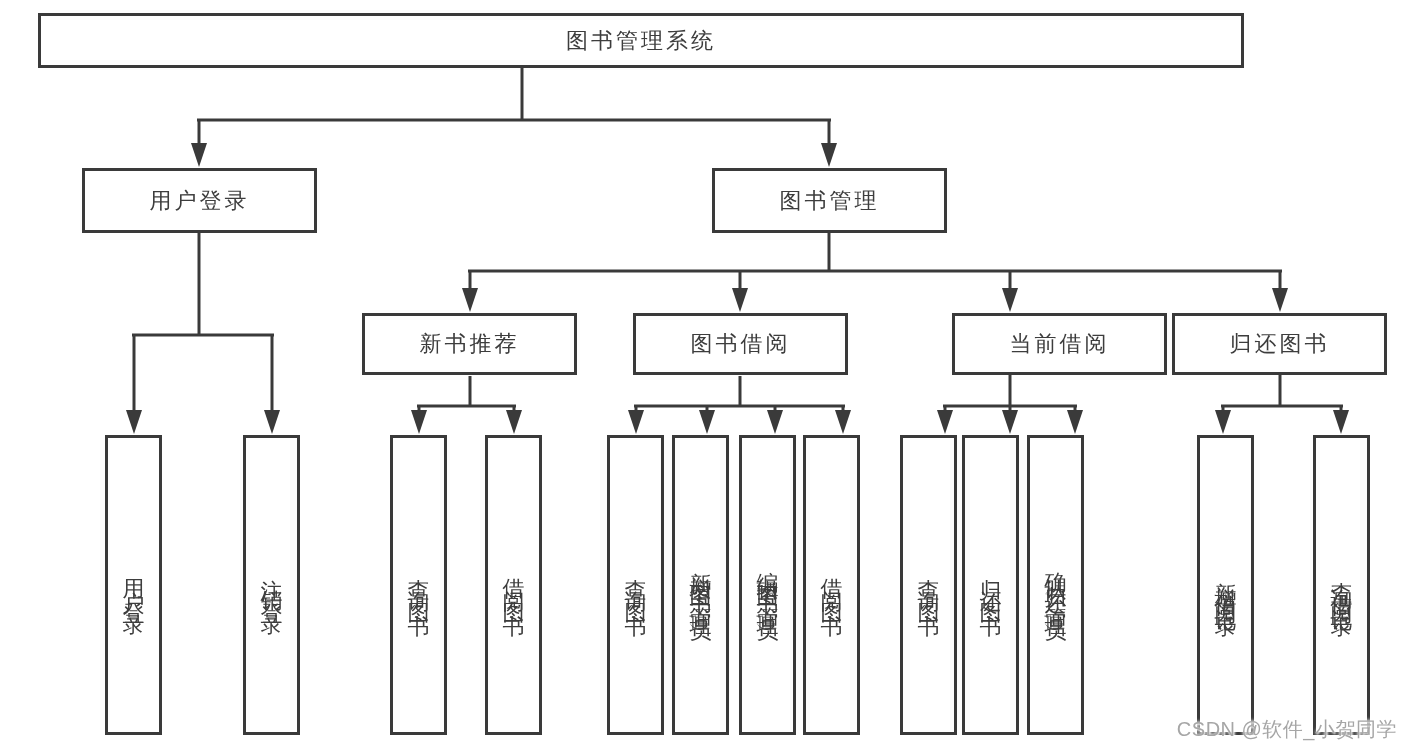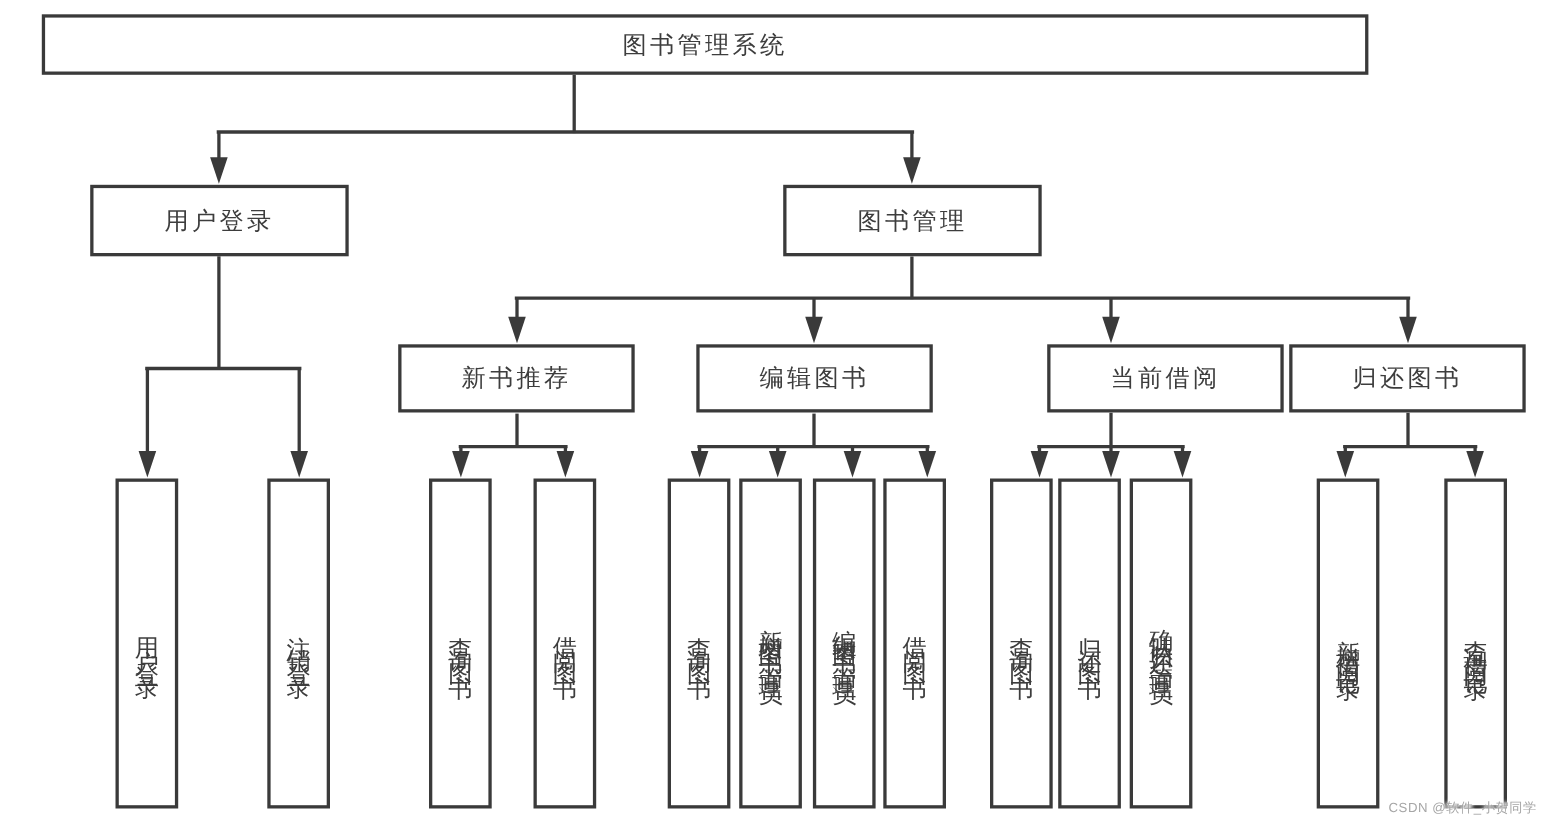--- a/index.html
+++ b/index.html
@@ -57,21 +57,21 @@
     writing-mode: vertical-rl;
     font-size: 22px;
     letter-spacing: 12px;
     color: #3d3d3d;
   }
   .leaf.long { letter-spacing: 7px; }
   .watermark {
     position: absolute;
     right: 8px;
     bottom: 4px;
-    font-size: 12px;
+    font-size: 20px;
     color: #a6a6a6;
     letter-spacing: 0.5px;
     text-shadow: 0 0 3px #ffffff, 0 0 4px #ffffff, 1px 1px 2px #ffffff;
     white-space: nowrap;
   }
 </style>
 </head>
 <body>
 
 <div class="canvas">
@@ -144,21 +144,21 @@
       <polygon points="1333,410 1349,410 1341,434" stroke="none"></polygon>
     </g>
   </svg>
 
   <div class="node node-root">图书管理系统</div>
 
   <div class="node node-l2" style="left:82px;">用户登录</div>
   <div class="node node-l2" style="left:712px;">图书管理</div>
 
   <div class="node node-l3" style="left:362px;">新书推荐</div>
-  <div class="node node-l3" style="left:633px;">编辑图书</div>
+  <div class="node node-l3" style="left:633px;">图书借阅</div>
   <div class="node node-l3" style="left:952px;">当前借阅</div>
   <div class="node node-l3" style="left:1172px;">归还图书</div>
 
   <div class="leaf" style="left:105px;">用户登录</div>
   <div class="leaf" style="left:243px;">注销登录</div>
 
   <div class="leaf" style="left:390px;">查询图书</div>
   <div class="leaf" style="left:485px;">借阅图书</div>
 
   <div class="leaf" style="left:607px;">查询图书</div>

